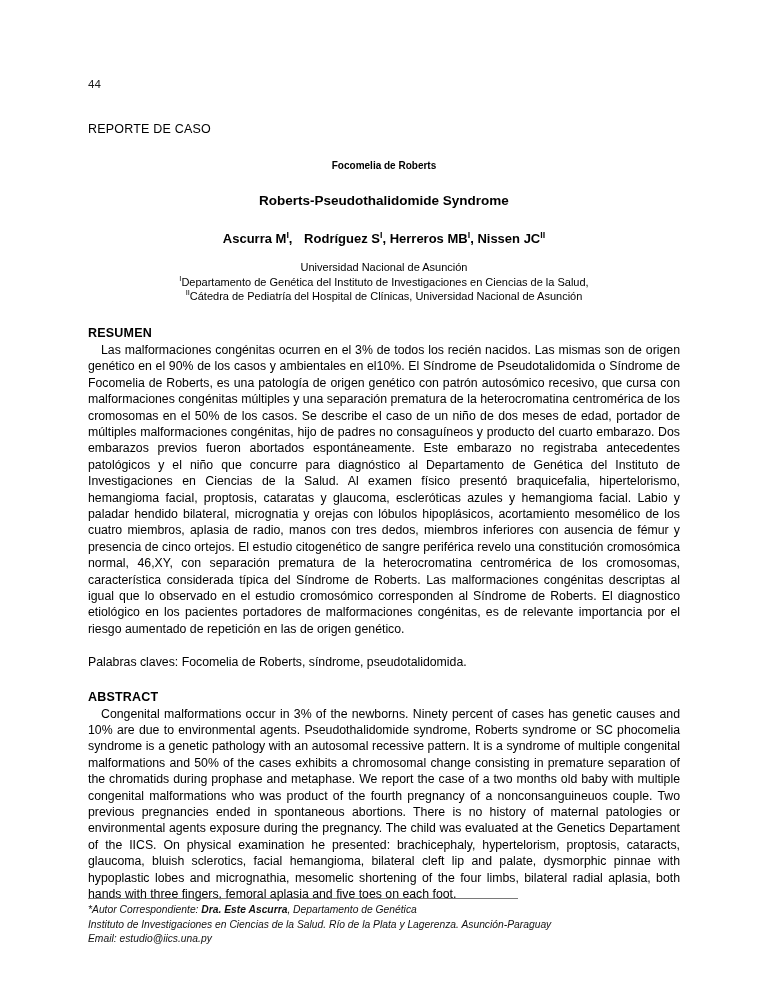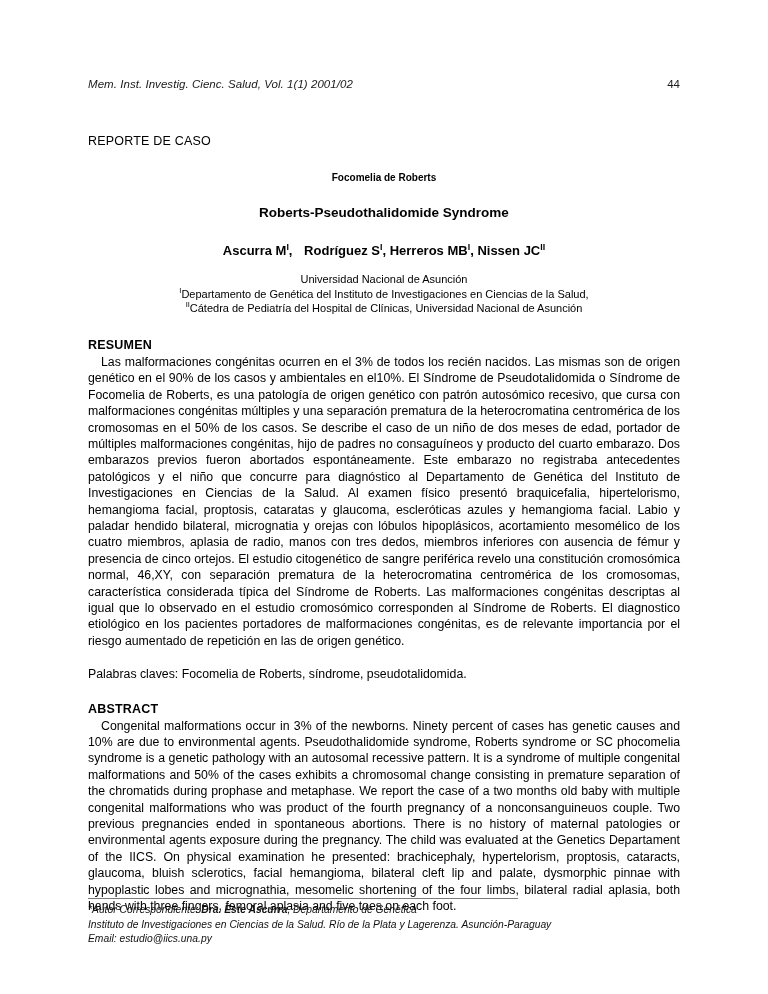--- a/index.html
+++ b/index.html
@@ -39,21 +39,21 @@
   .runninghead .journal {
     letter-spacing: 0.05px;
   }
   .runninghead .folio {
     font-style: normal;
     font-size: 11.5px;
   }
 
   
   .kicker {
-    margin-top: 44px;
+    margin-top: 32px;
     font-size: 12.5px;
     letter-spacing: 0.2px;
   }
 
   
   .title-es {
     margin-top: 24px;
     text-align: center;
     font-size: 10px;
     font-weight: bold;
@@ -147,21 +147,20 @@
   }
 </style>
 </head>
 <body>
 
 <div class="page">
 
   <div class="content">
 
     <div class="runninghead">
-      <span class="journal">Mem. Inst. Investig. Cienc. Salud, Vol. 1(1) 2001/02</span>
       <span class="folio">44</span>
     </div>
 
     <div class="kicker">REPORTE DE CASO</div>
 
     <div class="title-es">Focomelia de Roberts</div>
 
     <div class="title-en">Roberts-Pseudothalidomide Syndrome</div>
 
     <div class="authors">

